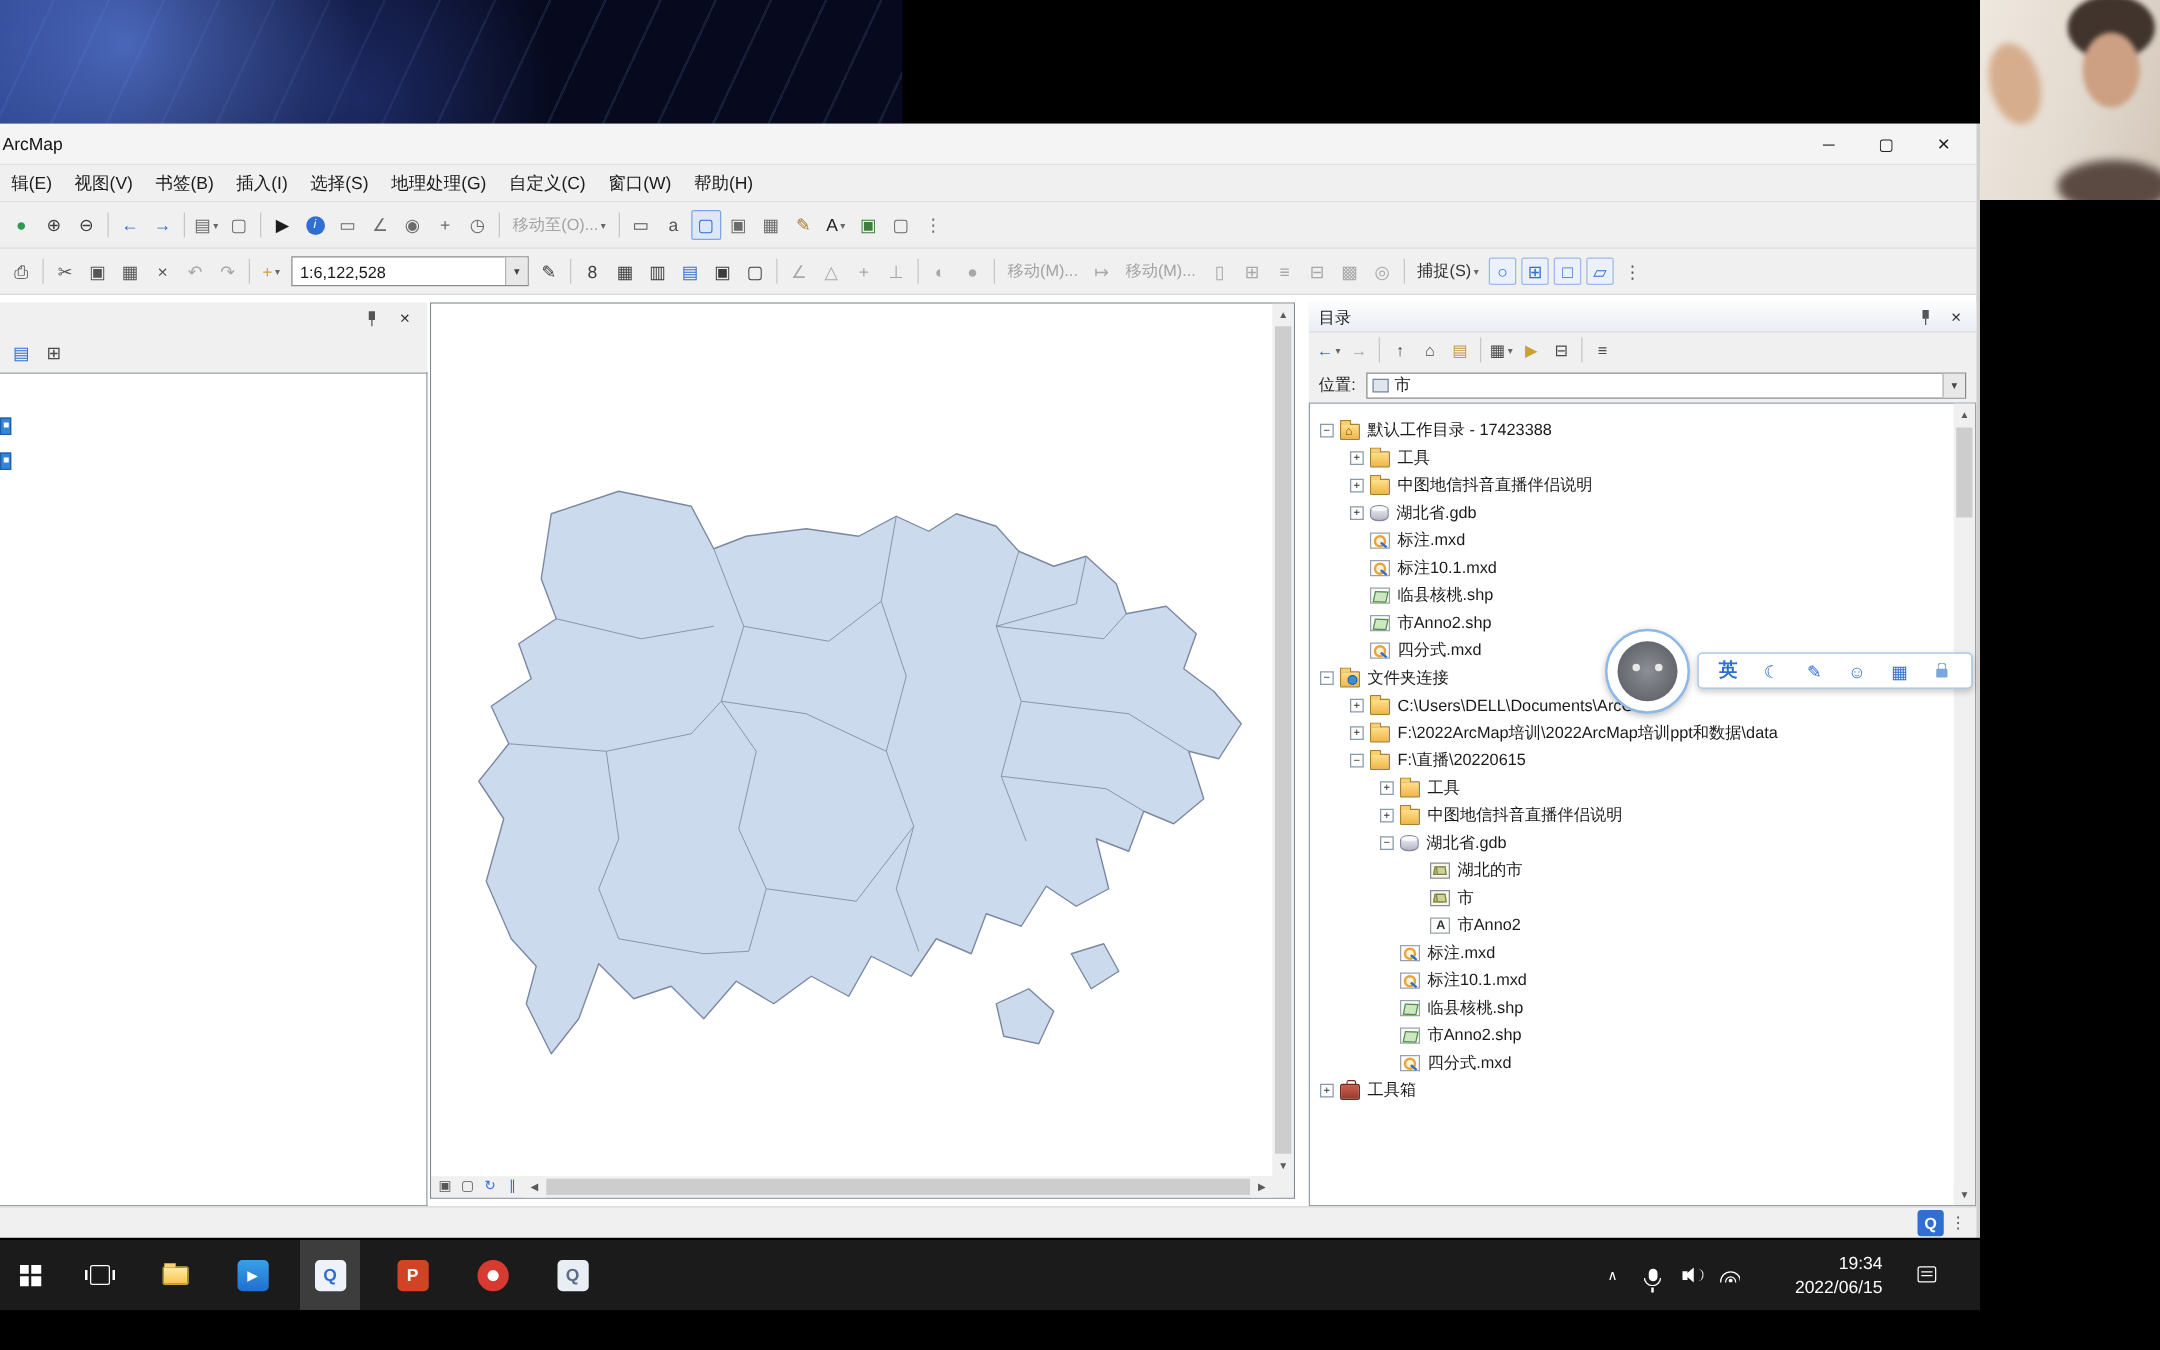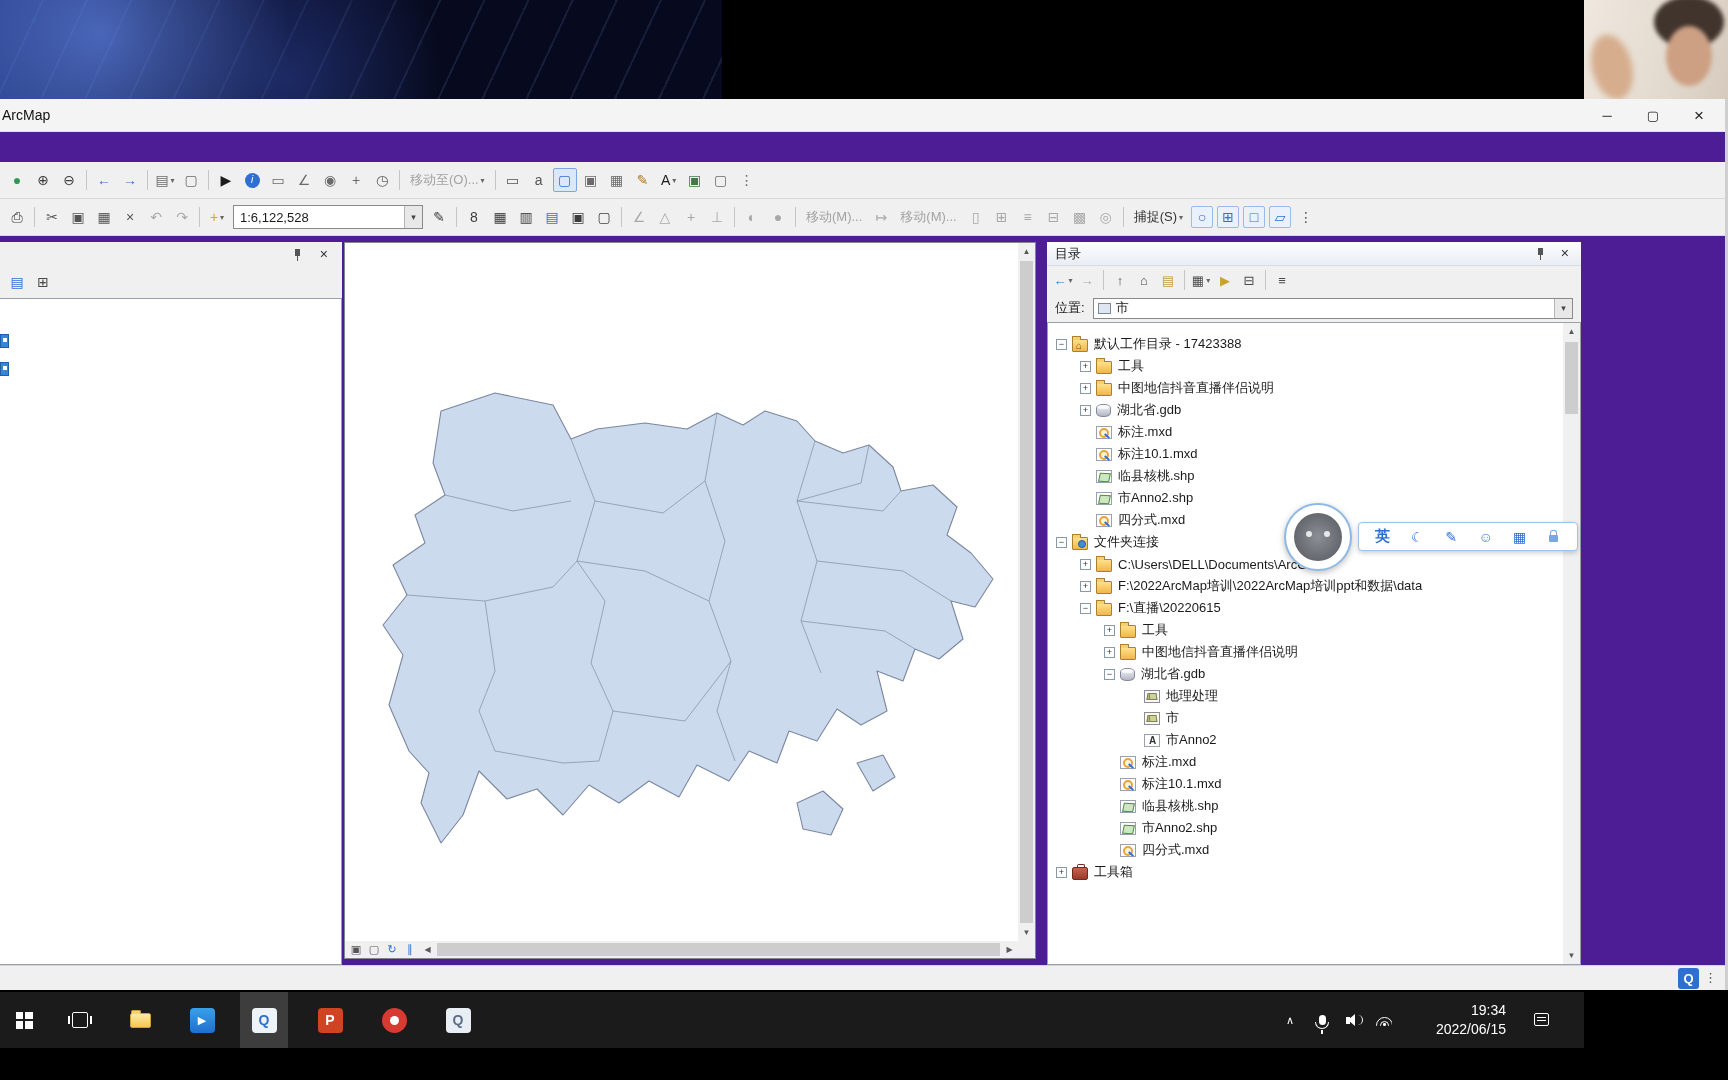--- a/index.html
+++ b/index.html
@@ -24,21 +24,21 @@
   .webcam .hand{position:absolute;left:8px;top:34px;width:40px;height:66px;border-radius:50%;
     background:#d6ad8d;transform:rotate(-14deg);filter:blur(3px);}
   .webcam .hair{position:absolute;right:4px;top:-4px;width:70px;height:52px;border-radius:50%;
     background:#40342c;filter:blur(2px);}
   .webcam .face{position:absolute;right:16px;top:26px;width:46px;height:60px;border-radius:50%;
     background:#cda084;filter:blur(2px);}
   .webcam .shoulder{position:absolute;right:-8px;bottom:-10px;width:90px;height:42px;border-radius:50%;
     background:#5a4a42;filter:blur(4px);}
 
   
-  .window{left:0;top:99px;width:1728px;height:891px;background:#4c1d95;border-right:3px solid #cfcfcf;}
+  .window{left:0;top:99px;width:1584px;height:891px;background:#ffffff;border-right:3px solid #cfcfcf;}
   .titlebar{position:absolute;left:0;top:0;width:100%;height:33px;background:#f4f4f4;
     display:flex;align-items:center;border-bottom:1px solid #e2e2e2;}
   .title-text{font-size:14px;margin-left:2px;color:#111;}
   .winbtns{position:absolute;right:3px;top:0;height:33px;display:flex;}
   .wbtn{width:46px;height:33px;display:flex;align-items:center;justify-content:center;
     font-size:13px;color:#222;cursor:default;}
   .wbtn.close{font-size:17px;}
 
   .menubar{position:absolute;left:0;top:33px;width:100%;height:30px;background:#f0f0f0;
     display:flex;align-items:center;padding-left:0;border-bottom:1px solid #ddd;font-size:14px;}
@@ -265,20 +265,31 @@
           </span>
         <span class="wbtn">
             <span>▢</span>
           </span>
         <span class="wbtn close">
             <span>×</span>
           </span>
       </div>
     </div>
 
+    <div class="menubar">
+        <span class="menu-item">辑(E)</span>
+        <span class="menu-item">视图(V)</span>
+        <span class="menu-item">书签(B)</span>
+        <span class="menu-item">插入(I)</span>
+        <span class="menu-item">选择(S)</span>
+        <span class="menu-item">地理处理(G)</span>
+        <span class="menu-item">自定义(C)</span>
+        <span class="menu-item">窗口(W)</span>
+        <span class="menu-item">帮助(H)</span>
+      </div>
 
     <div class="tbar tb1">
         <span class="tbi">
           <span class="g" style="color: rgb(44, 154, 82);">●</span>
         </span>
         <span class="tbi">
           <span class="g" style="color: rgb(60, 60, 60);">⊕</span>
         </span>
         <span class="tbi">
           <span class="g" style="color: rgb(60, 60, 60);">⊖</span>
@@ -685,21 +696,21 @@
             <span class="tlabel">中图地信抖音直播伴侣说明</span>
           </div>
           <div class="trow" style="padding-left: 56px;">
             <span class="texp">−</span>
             <span class="tico gdb"></span>
             <span class="tlabel">湖北省.gdb</span>
           </div>
           <div class="trow" style="padding-left: 80px;">
             <span class="texp none"></span>
             <span class="tico fc-poly"></span>
-            <span class="tlabel">地理处理</span>
+            <span class="tlabel">湖北的市</span>
           </div>
           <div class="trow" style="padding-left: 80px;">
             <span class="texp none"></span>
             <span class="tico fc-poly"></span>
             <span class="tlabel">市</span>
           </div>
           <div class="trow" style="padding-left: 80px;">
             <span class="texp none"></span>
             <span class="tico fc-anno"></span>
             <span class="tlabel">市Anno2</span>

